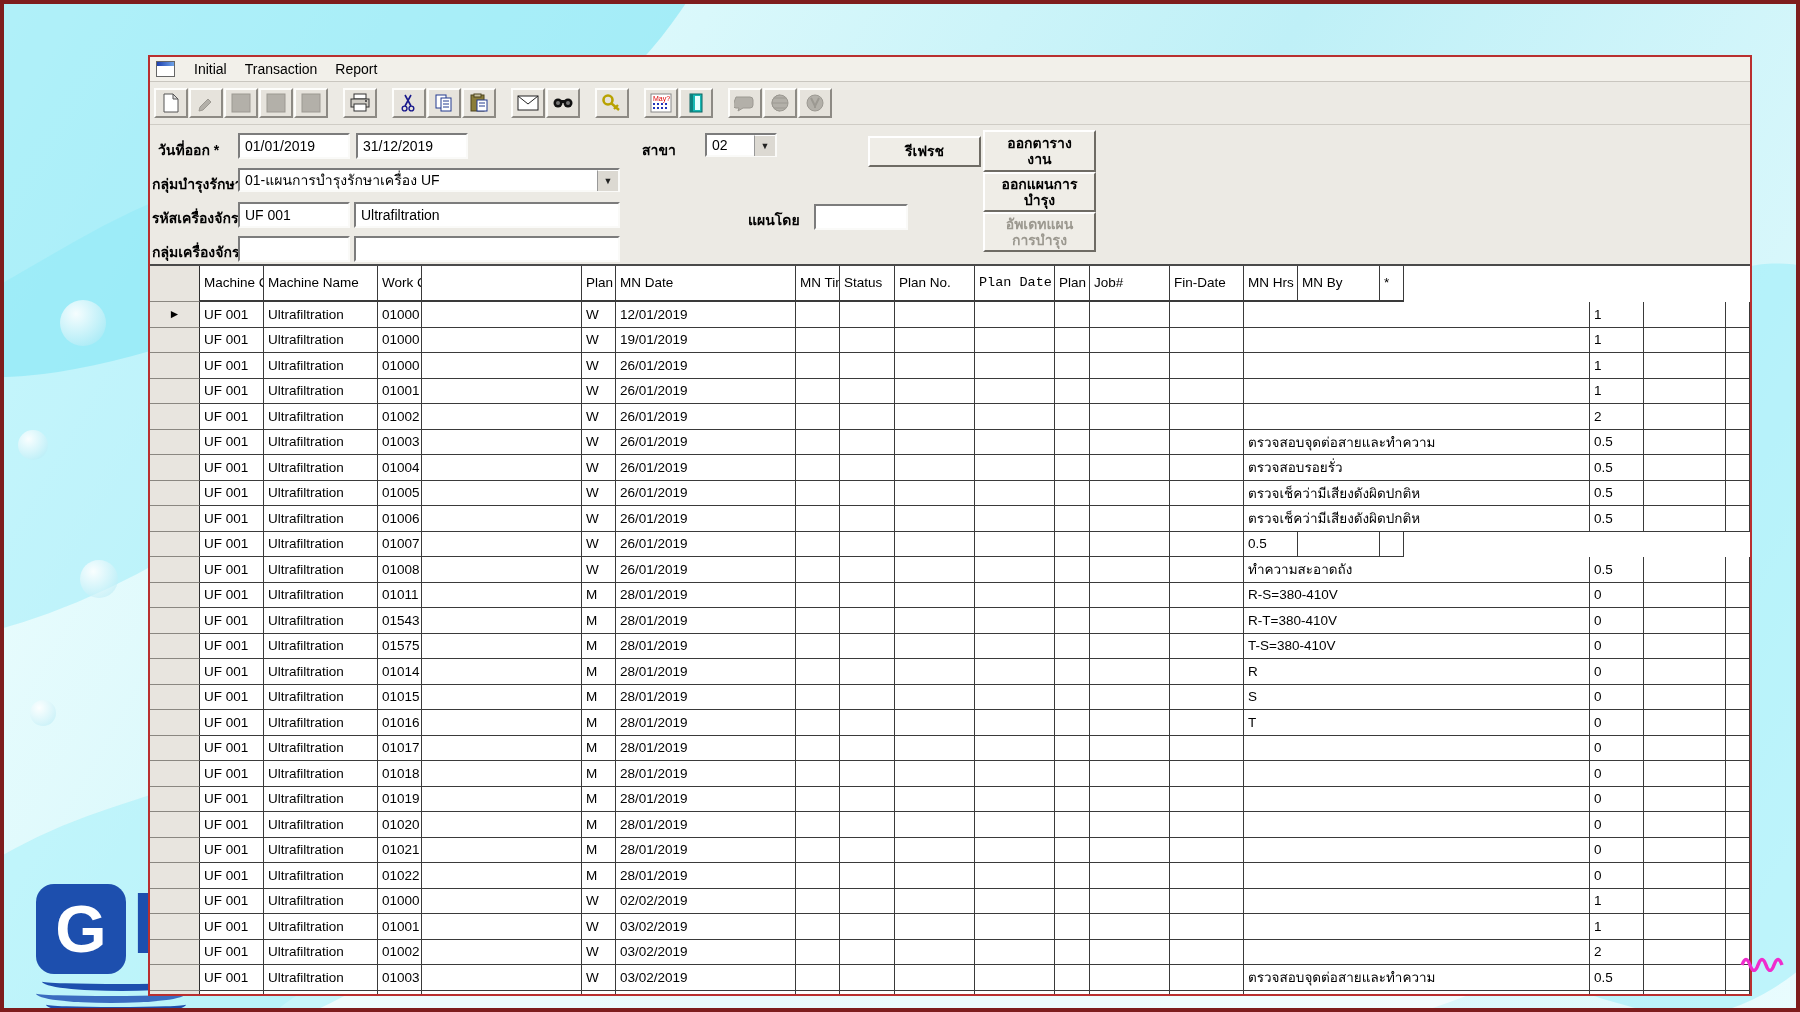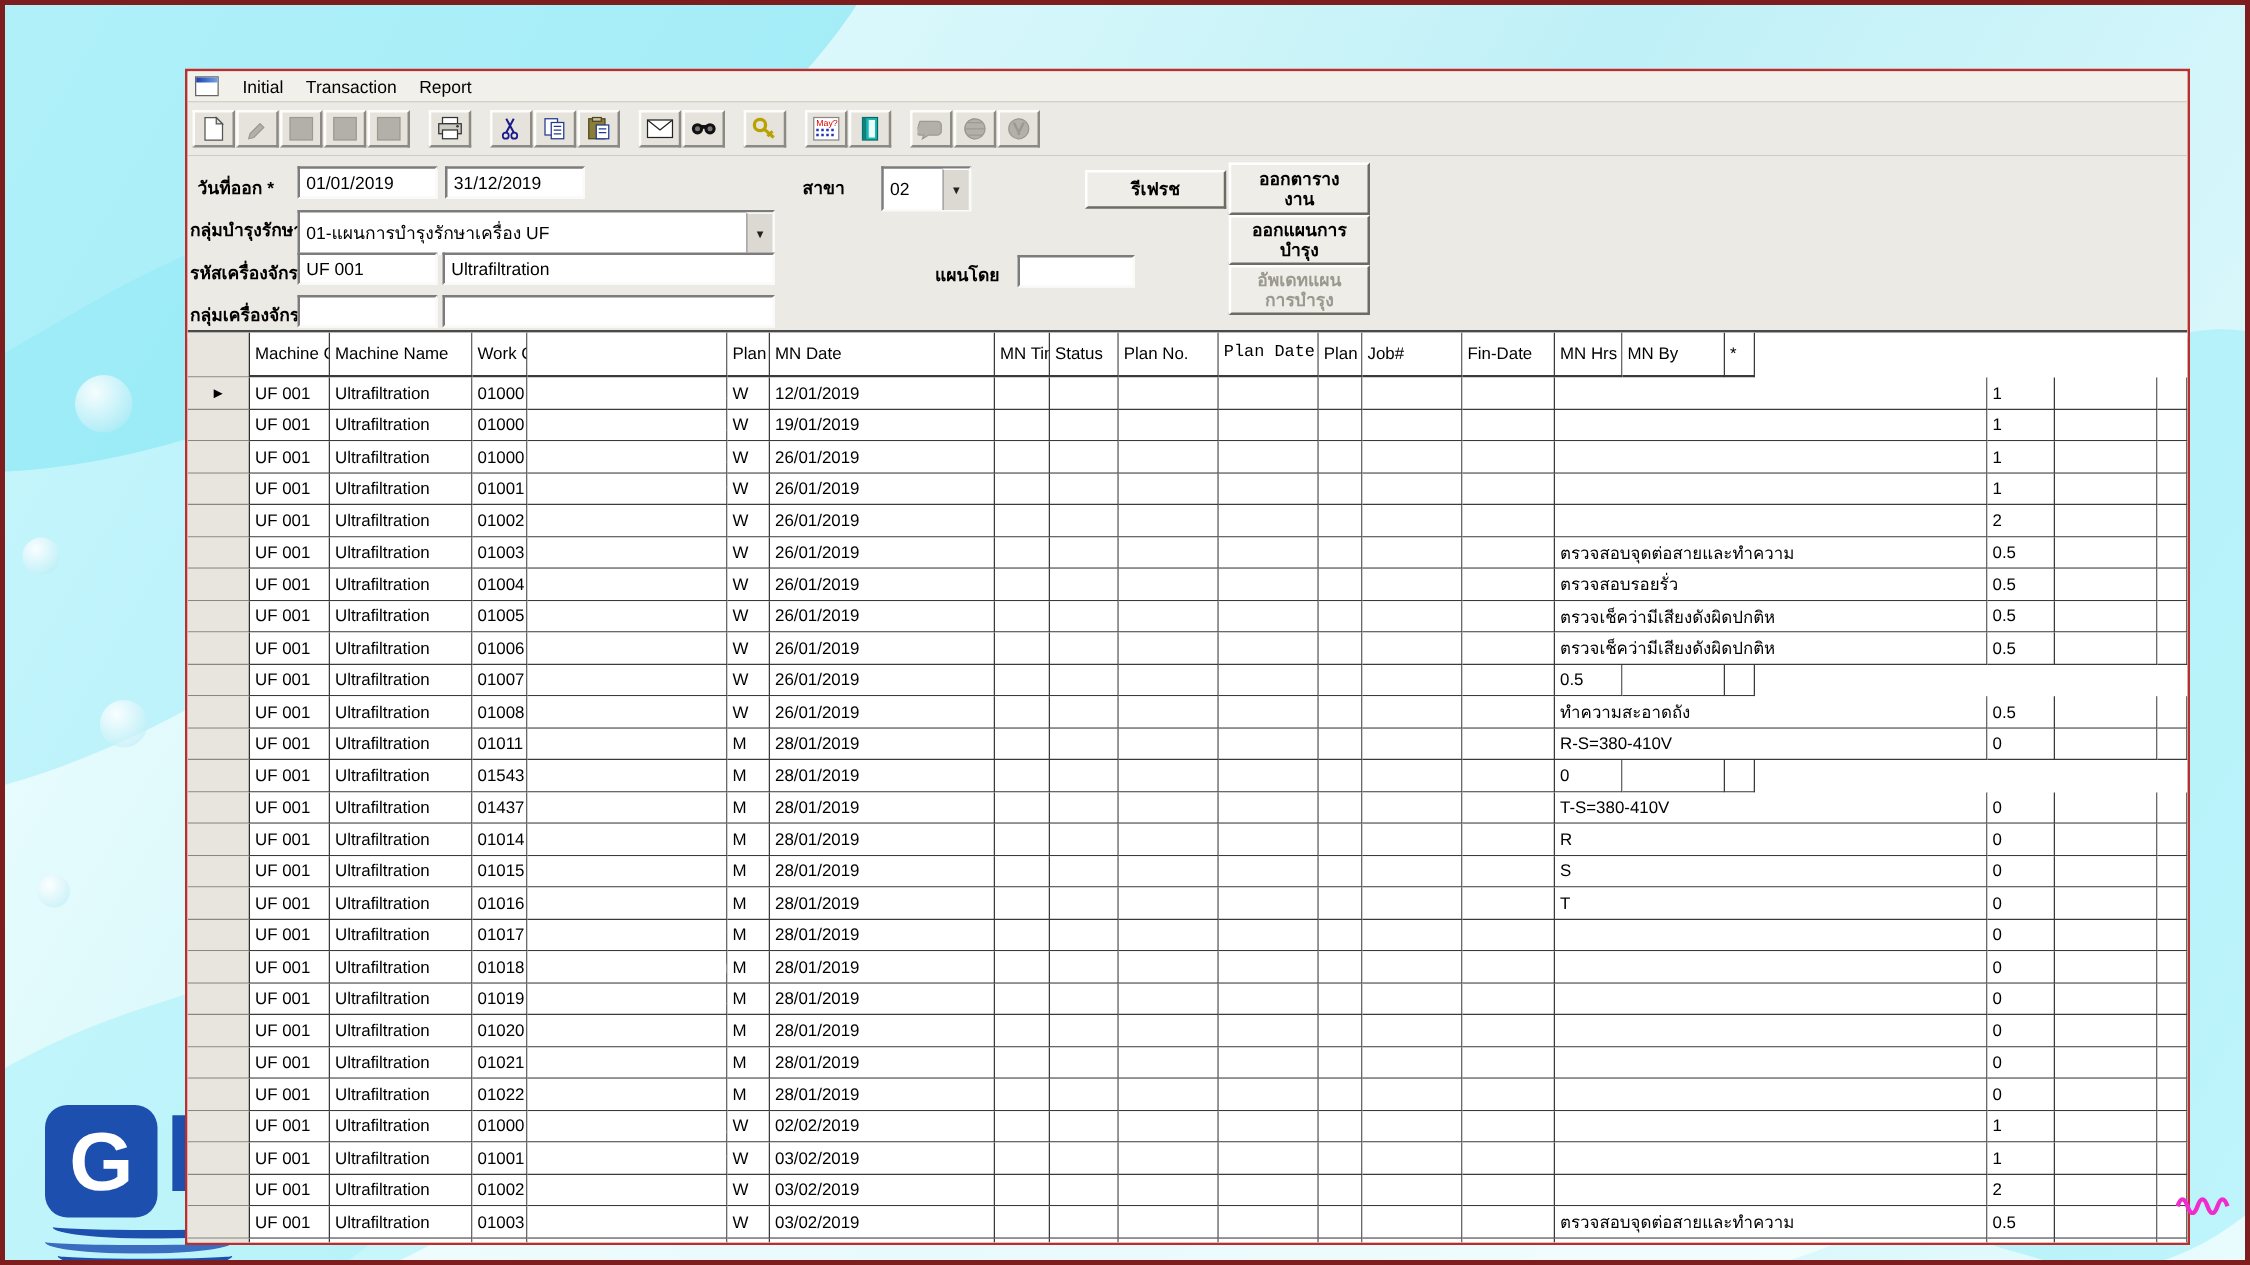--- a/index.html
+++ b/index.html
@@ -44,21 +44,21 @@
         display:flex;align-items:center;justify-content:center;box-sizing:border-box;}
   .tbtn.gap{margin-left:14px;}
   .tbtn.dis svg *{fill:#b3b0a9 !important;stroke:#9c9992 !important;}
   .ticon{display:flex;align-items:center;justify-content:center;width:22px;height:22px;}
   
   .filters{position:relative;height:145px;background:#eceae4;}
   .flbl{position:absolute;font-size:14px;font-weight:bold;color:#000;white-space:nowrap;}
   .tb{position:absolute;height:26px;box-sizing:border-box;background:#fff;font-size:14px;padding:2px 5px;
       border-top:2px solid #7c7c7c;border-left:2px solid #7c7c7c;border-bottom:2px solid #fafaf8;border-right:2px solid #fafaf8;
       font-family:"Liberation Sans","DejaVu Sans",sans-serif;}
-  .combo{position:absolute;height:36px;box-sizing:border-box;background:#fff;display:flex;align-items:center;
+  .combo{position:absolute;height:24px;box-sizing:border-box;background:#fff;display:flex;align-items:center;
          border-top:2px solid #7c7c7c;border-left:2px solid #7c7c7c;border-bottom:2px solid #fafaf8;border-right:2px solid #fafaf8;}
   .combo .cval{flex:1;font-size:14px;padding:0 5px;white-space:nowrap;overflow:hidden;}
   .combo .carw{width:20px;height:100%;background:#dcd9d2;border-left:1px solid #999;display:flex;align-items:center;justify-content:center;
                font-size:9px;color:#222;border-top:1px solid #fff;}
   .pbtn{position:absolute;box-sizing:border-box;background:#efede7;border:2px solid;border-color:#ffffff #6e6b64 #6e6b64 #ffffff;
         font-size:14px;font-weight:bold;color:#000;display:flex;align-items:center;justify-content:center;text-align:center;
         white-space:pre-line;line-height:1.15;font-family:"Liberation Sans","DejaVu Sans",sans-serif;}
   .pbtn.dis{color:#9b988f;}
   
   .grid{position:absolute;left:0;top:207px;right:0;bottom:0;overflow:hidden;background:#fff;border-top:2px solid #4a4a4a;}
@@ -566,29 +566,30 @@
             <div class="gcell desc" style="width: 160px;">วัดแรงดันไฟฟ้า Volt</div>
             <div class="gcell" style="width: 34px;">M</div>
             <div class="gcell" style="width: 180px;">28/01/2019</div>
             <div class="gcell" style="width: 44px;"></div>
             <div class="gcell" style="width: 55px;"></div>
             <div class="gcell" style="width: 80px;"></div>
             <div class="gcell" style="width: 80px;"></div>
             <div class="gcell" style="width: 35px;"></div>
             <div class="gcell" style="width: 80px;"></div>
             <div class="gcell" style="width: 74px;"></div>
-            <div class="gcell" style="width: 54px;">0</div>
-            <div class="gcell" style="width: 82px;"></div>
-            <div class="gcell" style="width: 24px;"></div>
-          </div>
-          <div class="grow">
-            <div class="gcell sel" style="width: 50px;"></div>
-            <div class="gcell" style="width: 64px;">UF 001</div>
-            <div class="gcell" style="width: 114px;">Ultrafiltration</div>
-            <div class="gcell" style="width: 44px;">01437</div>
+            <div class="gcell" style="width: 346px;">R-T=380-410V</div>
+            <div class="gcell" style="width: 54px;">0</div>
+            <div class="gcell" style="width: 82px;"></div>
+            <div class="gcell" style="width: 24px;"></div>
+          </div>
+          <div class="grow">
+            <div class="gcell sel" style="width: 50px;"></div>
+            <div class="gcell" style="width: 64px;">UF 001</div>
+            <div class="gcell" style="width: 114px;">Ultrafiltration</div>
+            <div class="gcell" style="width: 44px;">01575</div>
             <div class="gcell desc" style="width: 160px;">วัดแรงดันไฟฟ้า Volt</div>
             <div class="gcell" style="width: 34px;">M</div>
             <div class="gcell" style="width: 180px;">28/01/2019</div>
             <div class="gcell" style="width: 44px;"></div>
             <div class="gcell" style="width: 55px;"></div>
             <div class="gcell" style="width: 80px;"></div>
             <div class="gcell" style="width: 80px;"></div>
             <div class="gcell" style="width: 35px;"></div>
             <div class="gcell" style="width: 80px;"></div>
             <div class="gcell" style="width: 74px;"></div>

